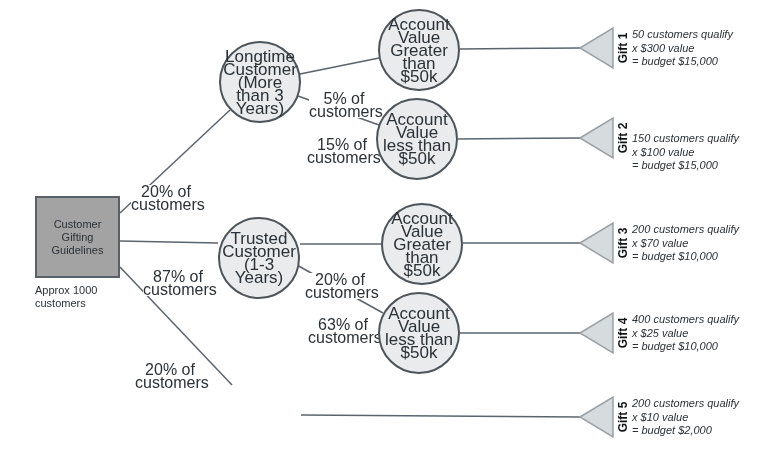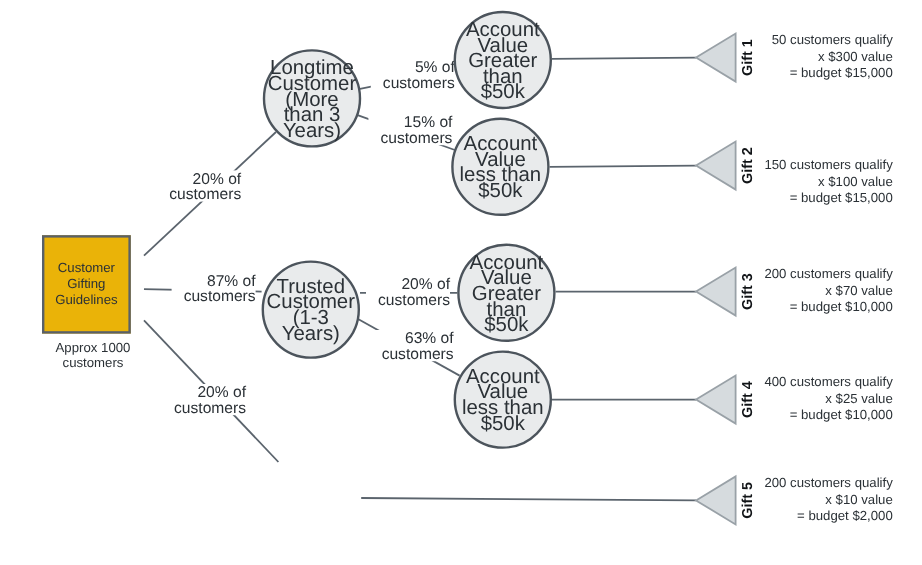--- a/index.html
+++ b/index.html
@@ -25,64 +25,66 @@
     box-sizing: border-box;
     display: flex; align-items: center; justify-content: center;
     text-align: center;
     font-size: 17px; line-height: 13px;
     white-space: pre-line;
     z-index: 2;
   }
   .root-rect {
     position: absolute;
     left: 35px; top: 196px;
-    width: 74px; height: 82px;
-    background: #eab308;
+    width: 85px; height: 82px;
+    background: #a3a3a3;
     border: 2px solid #596069;
     box-sizing: border-box;
     display: flex; align-items: center; justify-content: center;
     text-align: center;
     font-size: 11px; line-height: 13px;
     white-space: pre-line;
     z-index: 2;
   }
   .root-note {
     position: absolute;
     left: 35px; top: 284px; width: 85px;
+    text-align: left;
+    font-size: 11px; line-height: 13px;
+    white-space: pre-line;
+    z-index: 2;
+  }
+  .edge-label {
+    position: absolute;
+    width: 70px;
     text-align: center;
-    font-size: 11px; line-height: 13px;
-    white-space: pre-line;
-    z-index: 2;
-  }
-  .edge-label {
-    position: absolute;
-    width: 70px;
-    text-align: right;
-    font-size: 13px; line-height: 13px;
+    font-size: 16px; line-height: 13px;
     white-space: pre-line;
     background: #ffffff;
     z-index: 1;
+    margin-top: 43px;
   }
   .gift-tag {
     position: absolute;
     left: 623px;
     transform: translate(-50%, -50%) rotate(-90deg);
     transform-origin: center;
     font-size: 12px;
     font-weight: bold;
     color: #111417;
     white-space: nowrap;
     z-index: 2;
   }
   .gift-desc {
     position: absolute;
     left: 632px; width: 112px;
-    text-align: right;
+    text-align: left;
     font-size: 11px; line-height: 13.5px;
     z-index: 2;
+    font-style: italic;
   }
   
   .c-longtime   { left: 219px; top: 41px; text-align: center;  }
   .c-av-high-1  { left: 378px; top: 9px;   }
   .c-av-low-1   { left: 376px; top: 98px;  }
   .c-trusted    { left: 218px; top: 217px; }
   .c-av-high-2  { left: 381px; top: 203px; }
   .c-av-low-2   { left: 378px; top: 292px; }
   .c-new        { left: 219px; top: 374px; }
   

